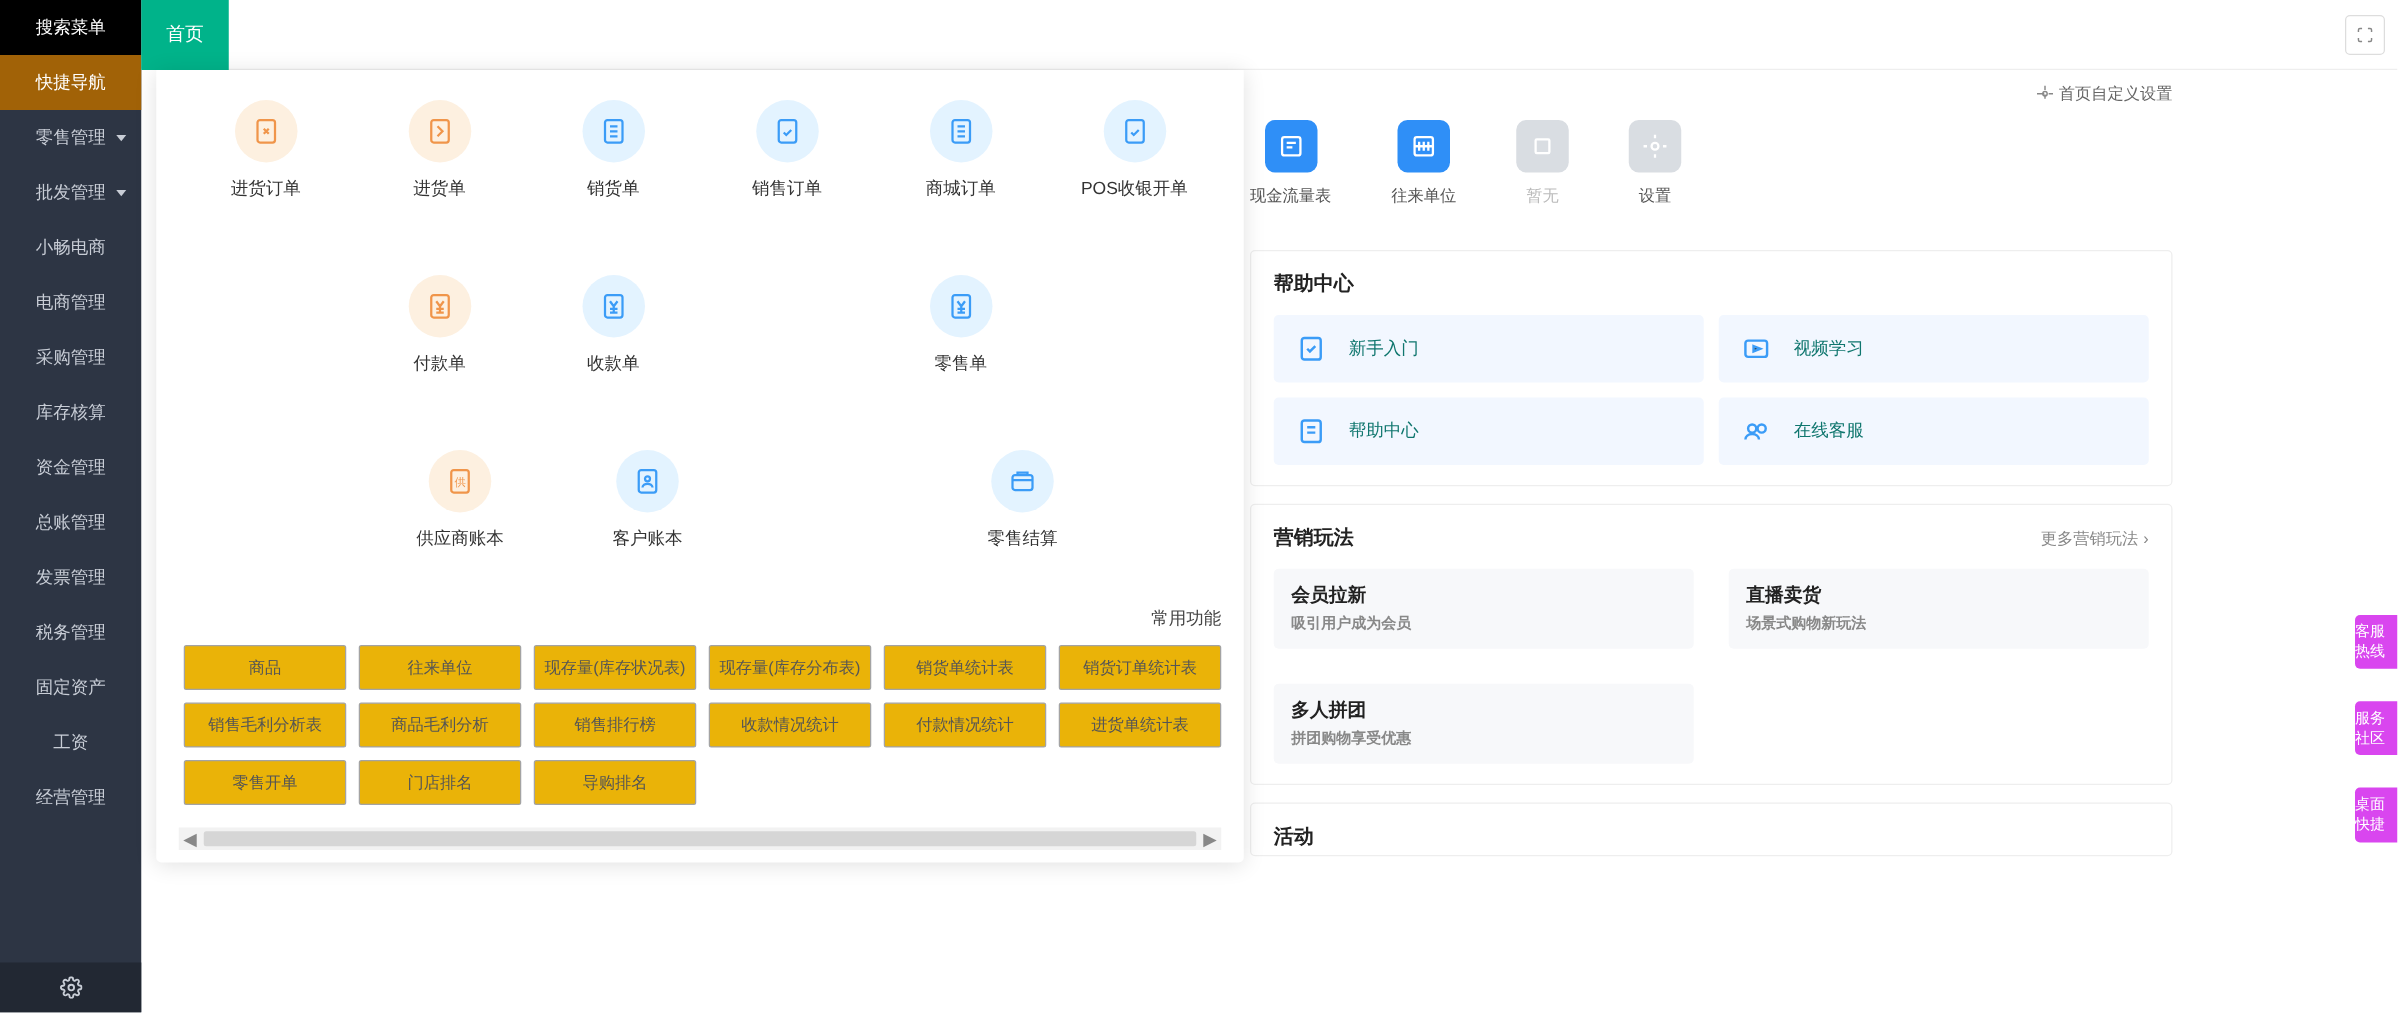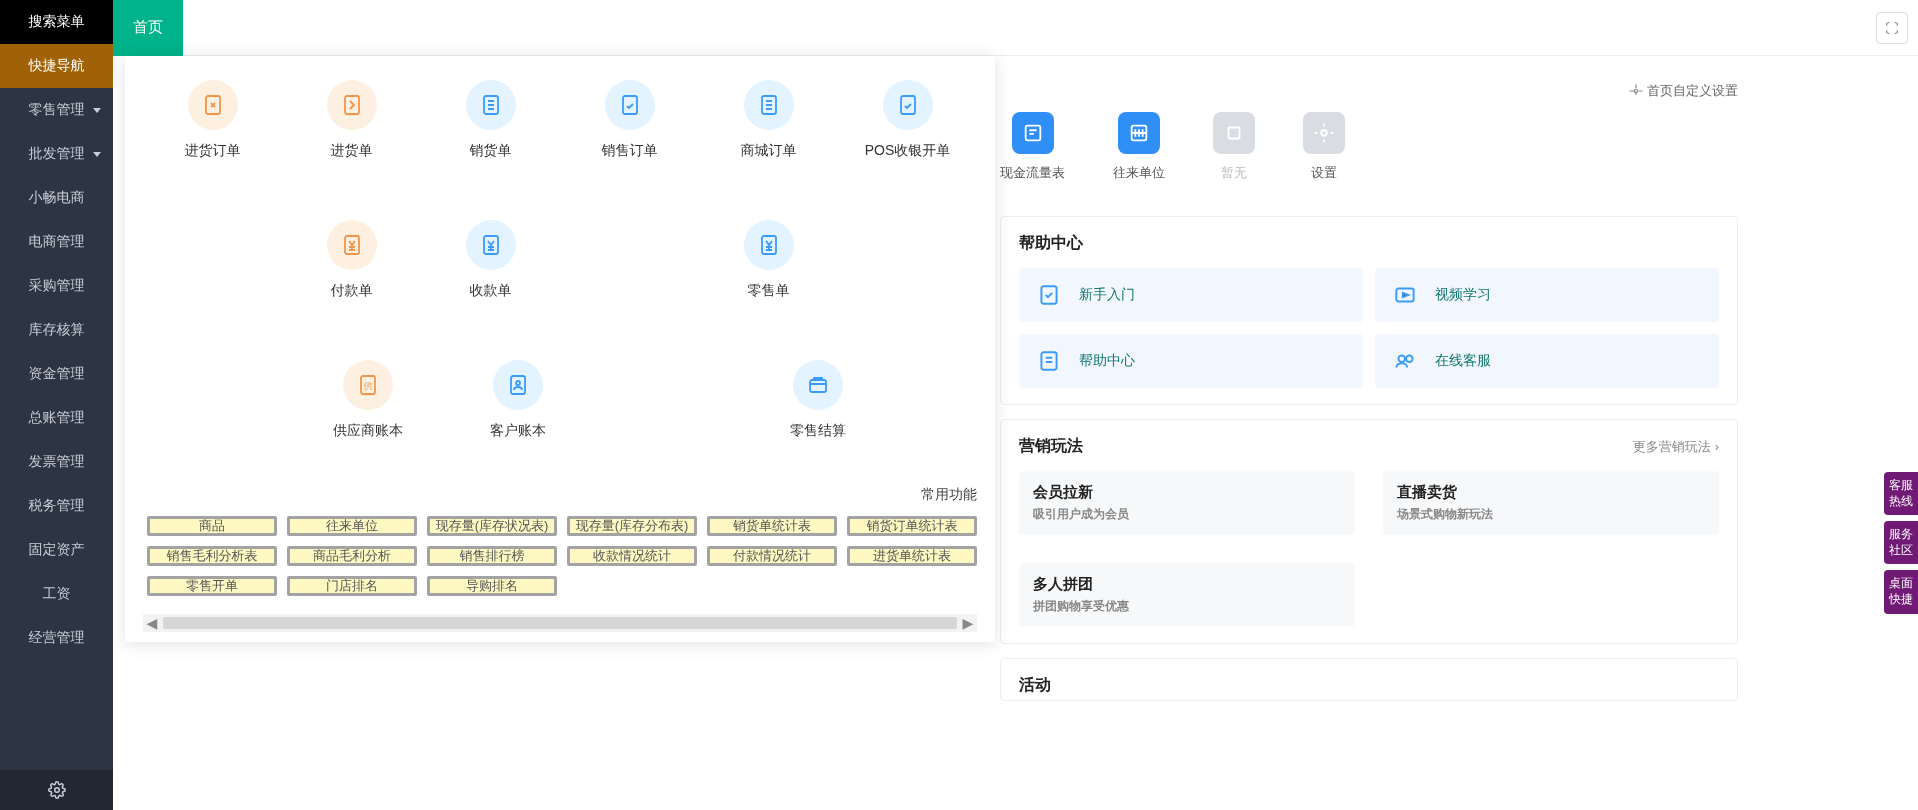--- a/index.html
+++ b/index.html
@@ -25,27 +25,27 @@
 .flow-row { display: flex; justify-content: flex-start; gap: 0; position: relative; height: 120px; }
 .flow-cell { width: 150px; display: flex; flex-direction: column; align-items: center; gap: 12px; position: relative; }
 .flow-circle { width: 50px; height: 50px; border-radius: 50%; display: flex; align-items: center; justify-content: center; }
 .flow-circle.orange { background: #fdf0e0; }
 .flow-circle.blue { background: #e3f3ff; }
 .flow-circle svg { width: 24px; height: 24px; }
 .flow-label { color: #333; font-size: 14px; }
 
 .common-header { font-size: 14px; color: #444; margin: 6px 0 12px 4px; font-weight: 500; }
 .common-grid { display: grid; grid-template-columns: repeat(6, 130px); gap: 10px; padding: 0 4px; }
-.common-btn { height: 20px; border: 3px solid #a3a3a3; background: #fef9c3; display: flex; align-items: center; justify-content: center; font-size: 13px; color: #555; cursor: pointer; border-radius: 2px; }
+.common-btn { height: 36px; border: 1px solid #a3a3a3; background: #eab308; display: flex; align-items: center; justify-content: center; font-size: 13px; color: #555; cursor: pointer; border-radius: 2px; }
 .scrollbar { margin-top: 18px; height: 18px; background: #f2f2f2; position: relative; display: flex; align-items: center; }
 .scrollbar .thumb { position: absolute; left: 20px; right: 20px; top: 3px; bottom: 3px; background: #d6d6d6; border-radius: 2px; }
 .scrollbar .arrow { width: 18px; height: 18px; display: flex; align-items: center; justify-content: center; color: #888; cursor: pointer; z-index: 1; }
 
 
-.rightcol { position: absolute; left: 1000px; top: 76px; right: 180px; display: flex; flex-direction: column; }
+.rightcol { position: absolute; left: 1000px; top: 60px; right: 180px; display: flex; flex-direction: column; }
 .settings-link { text-align: right; color: #666; font-size: 13px; padding: 6px 0 12px 0; display: flex; align-items: center; justify-content: flex-end; gap: 4px; }
 .quick-row { display: flex; gap: 48px; padding-bottom: 20px; }
 .quick-item { display: flex; flex-direction: column; align-items: center; gap: 10px; }
 .quick-icon { width: 42px; height: 42px; border-radius: 8px; display: flex; align-items: center; justify-content: center; }
 .quick-icon.blue { background: #2f8ff7; }
 .quick-icon.grey { background: #d9dde2; }
 .quick-icon svg { width: 22px; height: 22px; }
 .quick-label { font-size: 13px; color: #555; }
 .quick-label.grey { color: #bbb; }
 
@@ -59,21 +59,21 @@
 .help-item .hicon { width: 32px; height: 32px; display: flex; align-items: center; justify-content: center; }
 .help-item .hlabel { color: #0f766e; font-size: 14px; }
 
 .marketing-grid { display: grid; grid-template-columns: 1fr 1fr; gap: 28px; }
 .mkt-item { background: #f7f8fa; border-radius: 4px; padding: 12px 14px; cursor: pointer; position: relative; overflow: hidden; }
 .mkt-title { font-size: 15px; font-weight: 600; color: #222; margin-bottom: 4px; }
 .mkt-sub { font-size: 12px; color: #888; font-weight: bold; }
 
 
 .float-btns { position: absolute; right: 0; top: 472px; display: flex; flex-direction: column; gap: 6px; }
-.float-btn { width: 34px; padding: 6px 0; background: #701a75; color: #fff; font-size: 12px; text-align: center; border-radius: 4px 0 0 4px; cursor: pointer; writing-mode: horizontal-tb; line-height: 1.3; }
+.float-btn { width: 34px; padding: 6px 0; background: #d946ef; color: #fff; font-size: 12px; border-radius: 4px 0 0 4px; cursor: pointer; writing-mode: horizontal-tb; line-height: 1.3; margin-top: 20px; }
 </style>
 </head>
 <body>
 
 <div class="sidebar">
   <div class="sidebar-item search">搜索菜单</div>
   <div id="sidebar-items">
       <div class="sidebar-item active">快捷导航</div>
       <div class="sidebar-item">零售管理<span class="caret"></span></div>
       <div class="sidebar-item">批发管理<span class="caret"></span></div>

